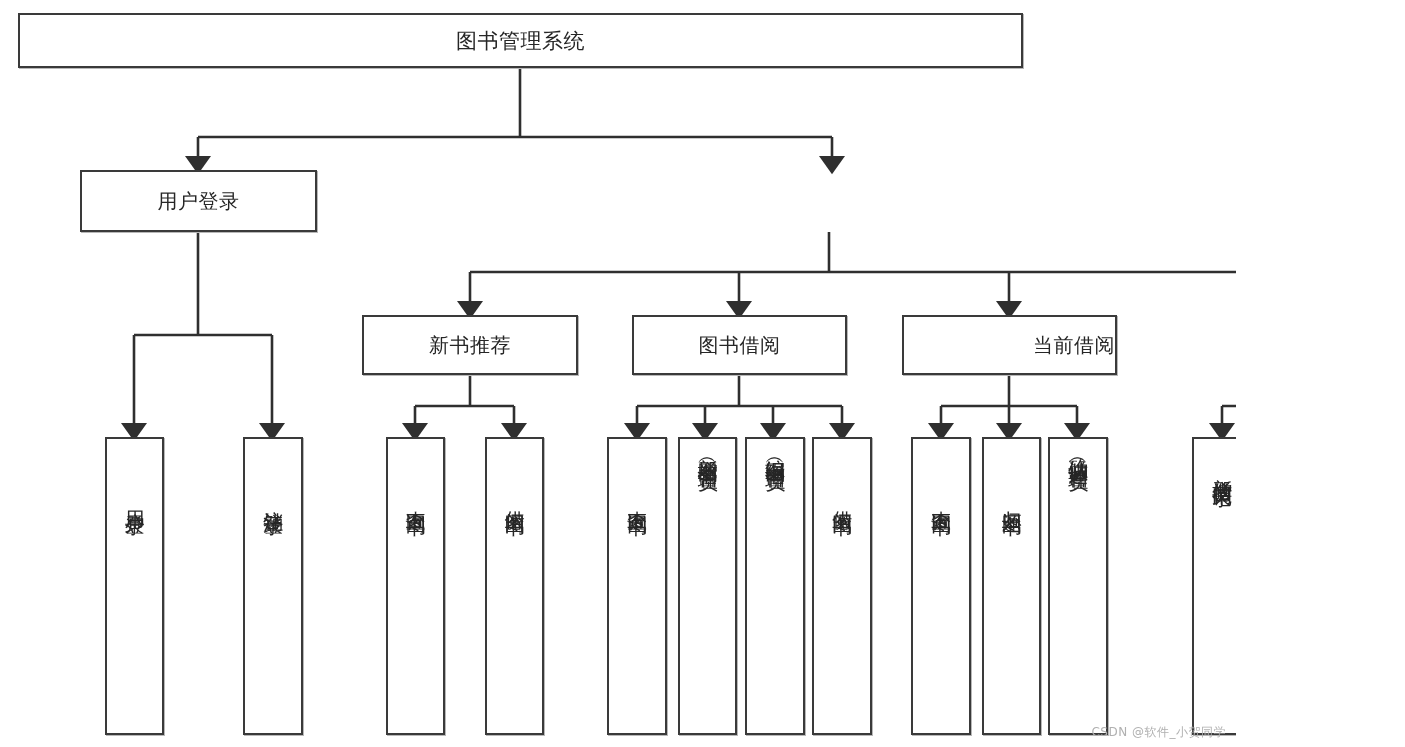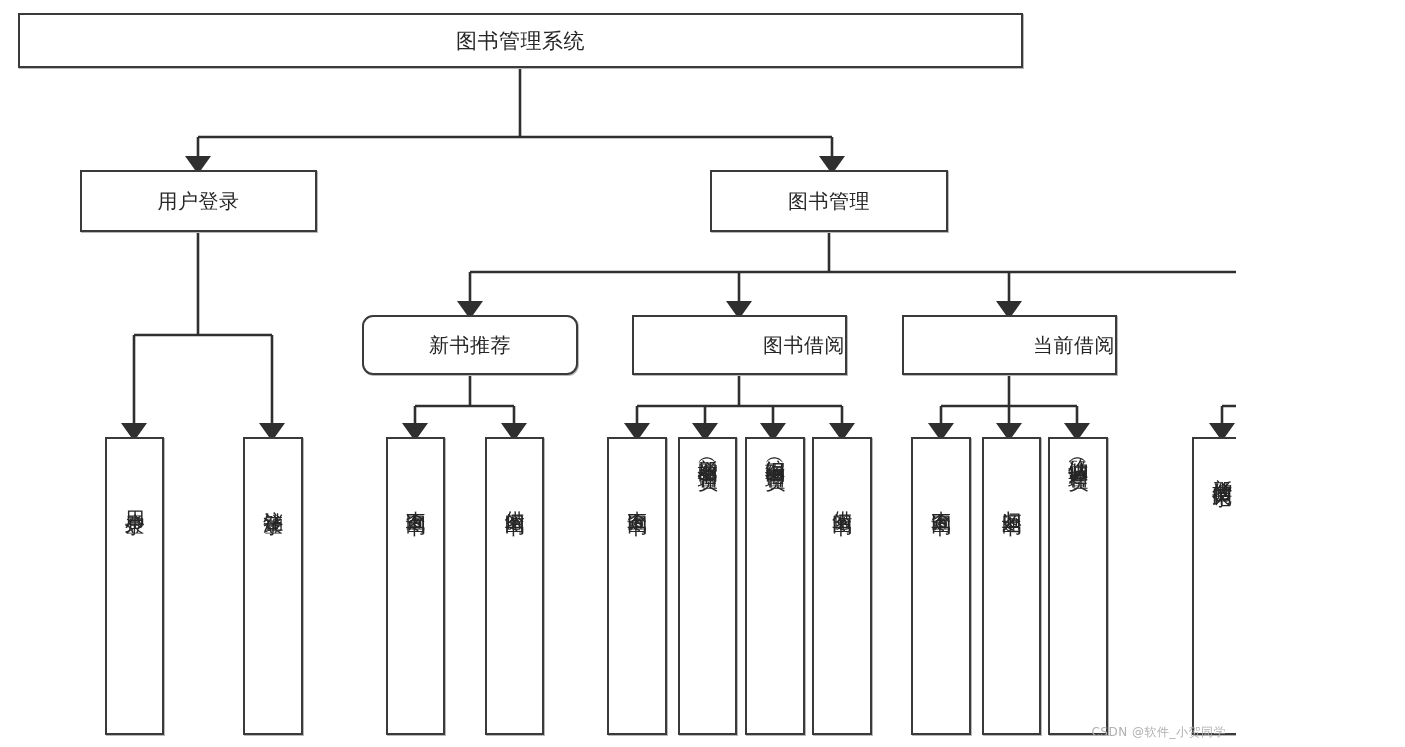--- a/index.html
+++ b/index.html
@@ -126,29 +126,26 @@
   </svg>
 
   <div class="node tier-root" style="left:18px; top:13px; width:1005px; height:55px;">
     <span class="node-label">图书管理系统</span>
   </div>
 
   <div class="node tier-2" style="left:80px; top:170px; width:237px; height:62px;">
     <span class="node-label">用户登录</span>
   </div>
 
-  <div class="node tier-2" style="left:710px; top:170px; width:238px; height:62px;">
-    <span class="node-label">图书管理</span>
-  </div>
-
-  <div class="node tier-3" style="left:362px; top:315px; width:216px; height:60px;border-radius:11px;">
+
+  <div class="node tier-3" style="left:362px; top:315px; width:216px; height:60px;">
     <span class="node-label">新书推荐</span>
   </div>
 
-  <div class="node tier-3" style="left:632px; top:315px; width:215px; height:60px;justify-content:flex-end;">
+  <div class="node tier-3" style="left:632px; top:315px; width:215px; height:60px;">
     <span class="node-label">图书借阅</span>
   </div>
 
   <div class="node tier-3" style="left:902px; top:315px; width:215px; height:60px;justify-content:flex-end;">
     <span class="node-label">当前借阅</span>
   </div>
 
 
   <div class="node leaf short" style="left:105px; top:437px; width:59px; height:298px;">
     <span class="node-label">用户登录</span>

